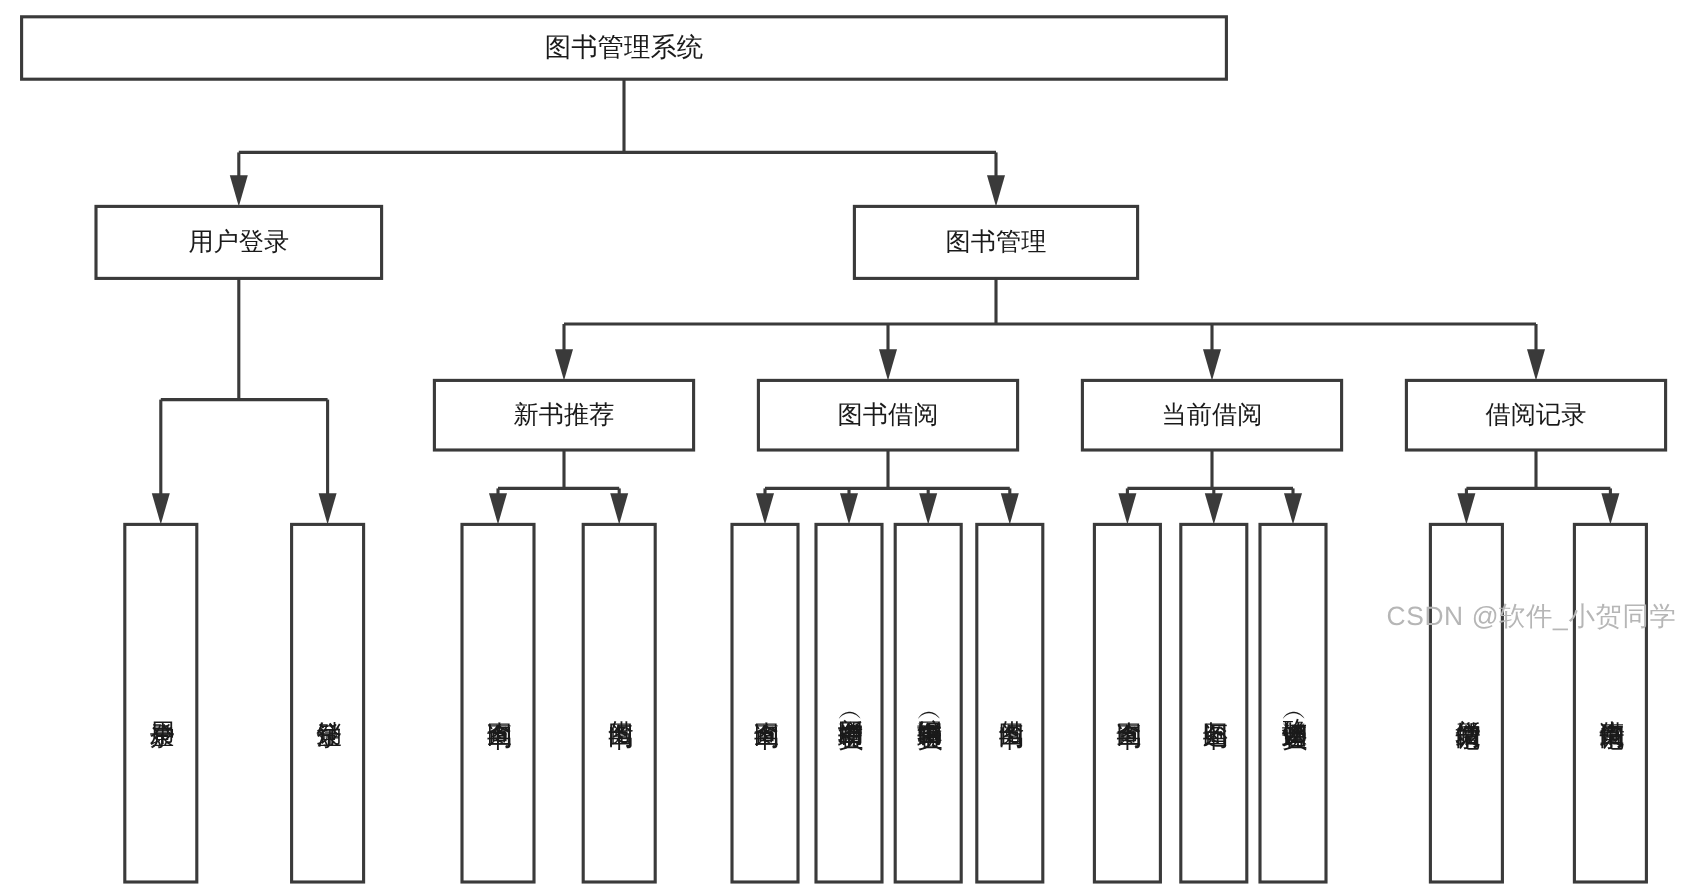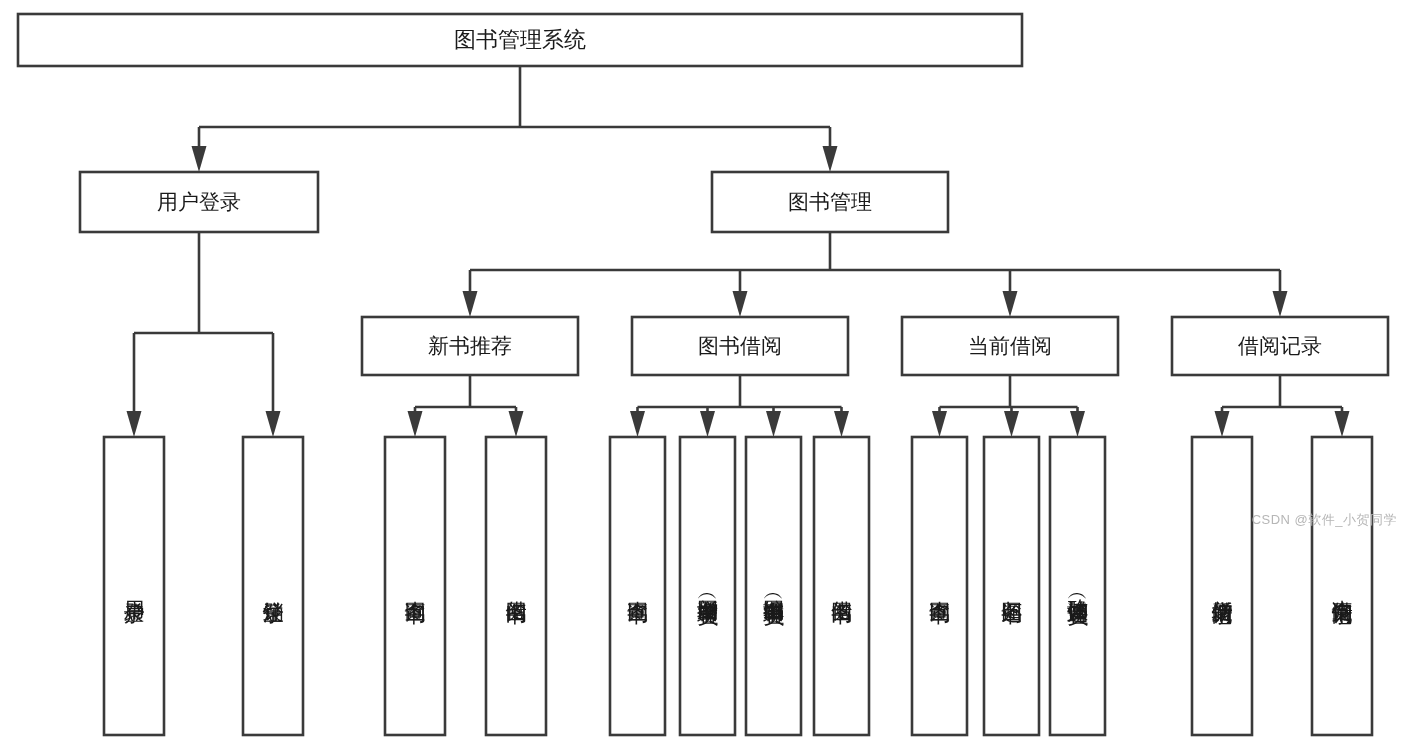--- a/index.html
+++ b/index.html
@@ -70,21 +70,21 @@
     display: flex;
     align-items: center;
     justify-content: center;
     pointer-events: none;
   }
   .watermark {
     position: absolute;
     right: 8px;
     bottom: 4px;
     font-family: "Liberation Sans", "DejaVu Sans", sans-serif;
-    font-size: 13px;
+    font-size: 22px;
     color: #b6b6b6;
     letter-spacing: 0.5px;
     white-space: nowrap;
   }
 </style>
 </head>
 <body>
 
 <div id="diagram-root">
 

